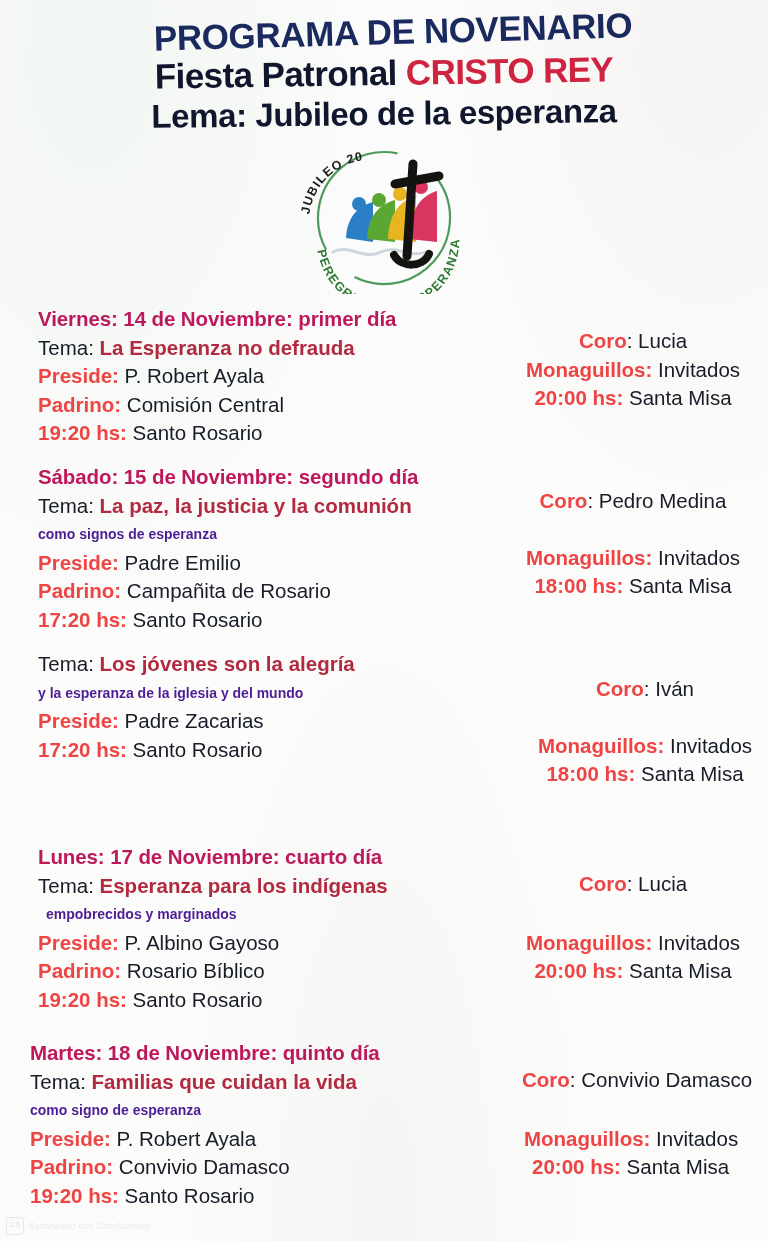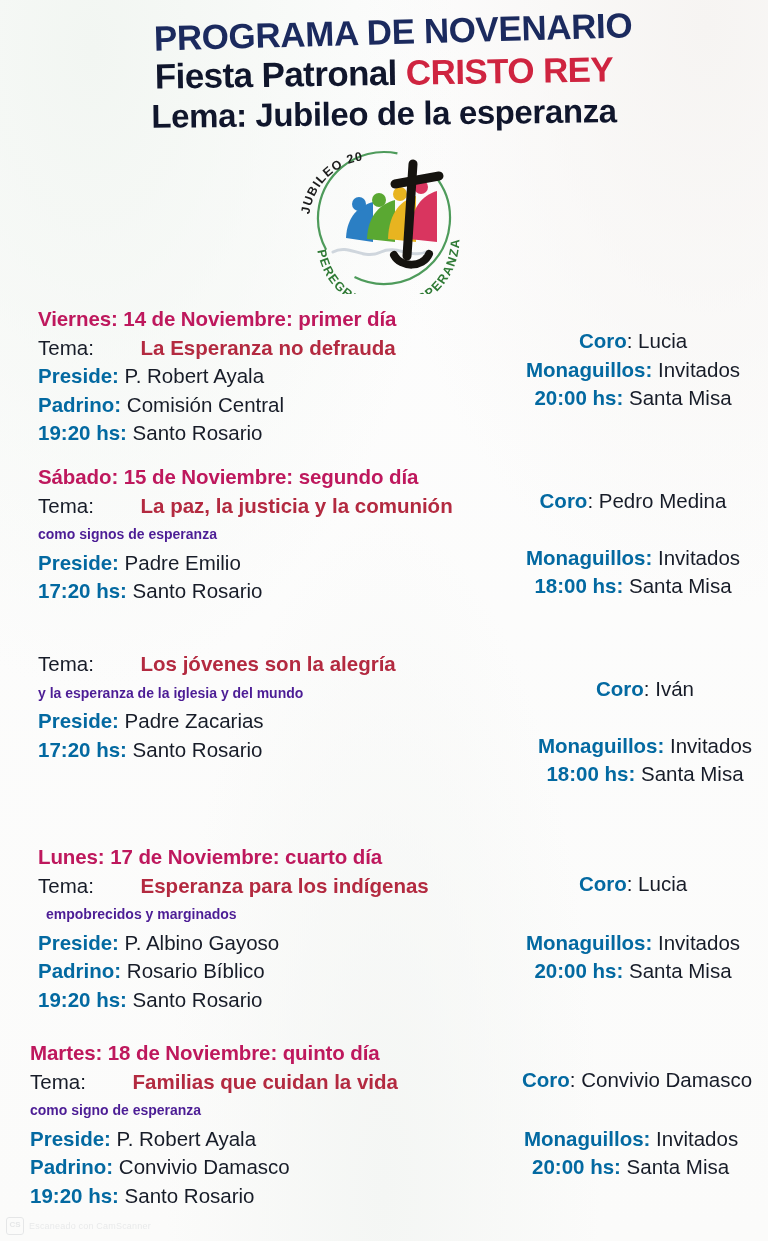--- a/index.html
+++ b/index.html
@@ -88,25 +88,24 @@
     line-height:28.5px;
     color:#171c28;
     white-space:nowrap;
   }
   .line.date{
     color:#be185d;
     font-weight:bold;
     font-size:20.5px;
     letter-spacing:-0.1px;
   }
-  .lbl{font-weight:bold;color:#0369a1;}
+  .lbl{font-weight:bold;color:#ef4444;}
   .theme{
     font-weight:bold;
     color:#b32a40;
-    margin-left:41px;
   }
   .theme-line2{
     font-weight:bold;
     color:#4c1d95;
     font-size:14px;
     line-height:28.5px;
     white-space:nowrap;
   }
   .rline{
     font-size:20.5px;
@@ -208,20 +207,21 @@
         <div class="rline"><span class="lbl">20:00 hs:</span><span> Santa Misa</span></div>
       </div>
     </div>
 
     <div class="day d2" style="height:171px">
       <div class="left-col">
         <div class="line date">Sábado: 15 de Noviembre: segundo día</div>
         <div class="line"><span>Tema: </span><span class="theme">La paz, la justicia y la comunión</span></div>
         <div class="theme-line2">como signos de esperanza</div>
         <div class="line"><span class="lbl">Preside: </span><span>Padre Emilio</span></div>
+        <div class="line"><span class="lbl">Padrino: </span><span>Campañita de Rosario</span></div>
         <div class="line"><span class="lbl">17:20 hs:</span><span> Santo Rosario</span></div>
       </div>
       <div class="right-col" style="top:24px">
         <div class="rline"><span class="lbl">Coro</span><span>: Pedro Medina</span></div>
         <div class="rspacer"></div>
         <div class="rline"><span class="lbl">Monaguillos:</span><span> Invitados</span></div>
         <div class="rline"><span class="lbl">18:00 hs:</span><span> Santa Misa</span></div>
       </div>
     </div>
 

